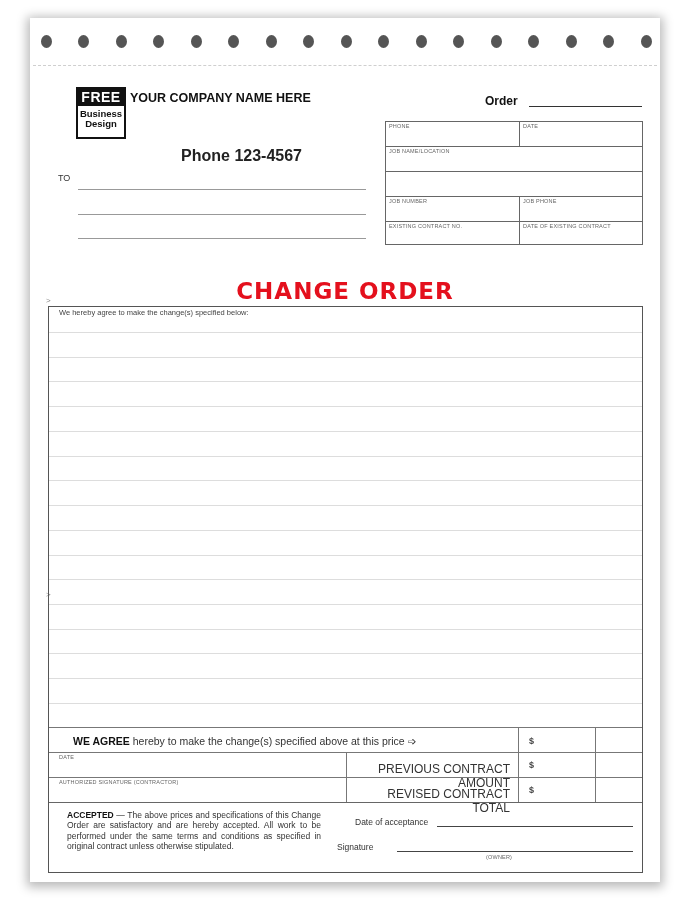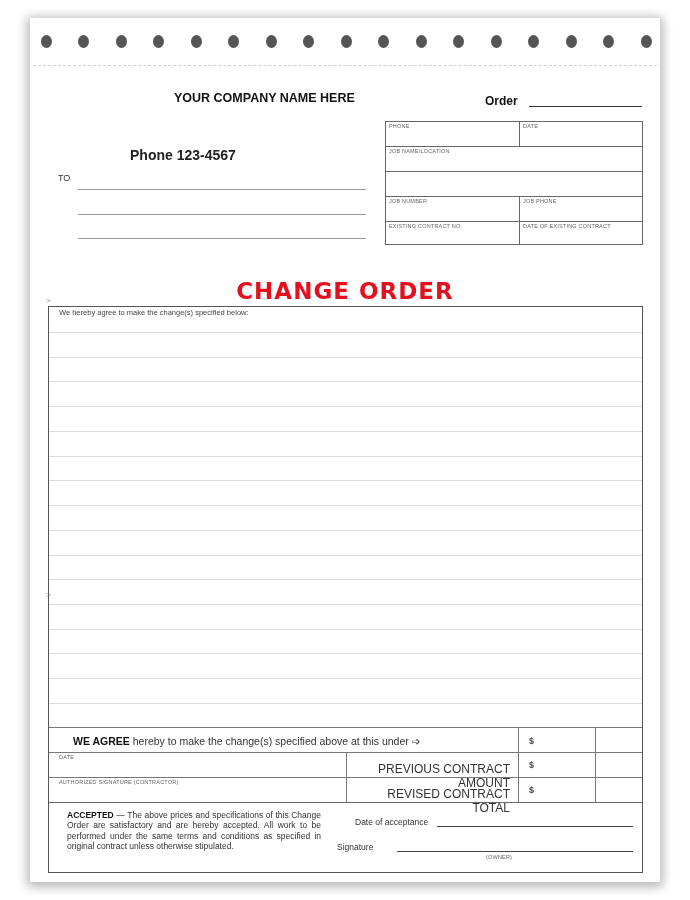--- a/index.html
+++ b/index.html
@@ -18,24 +18,24 @@
       background: #555;
     }
     .perf { position: absolute; left: 3px; right: 3px; top: 47px; border-top: 1px dashed #cfcfcf; }
     .abs { position: absolute; }
 
     
     .logo { left: 46px; top: 69px; width: 46px; height: 48px; border: 2px solid #111; }
     .logo-top { background: #111; color: #fff; font-weight: bold; font-size: 14px; text-align: center; height: 17px; line-height: 17px; letter-spacing: 0.5px; }
     .logo-bot { font-weight: bold; font-size: 9.5px; text-align: center; line-height: 10px; padding-top: 3px; color: #111; }
 
-    .company-name { left: 100px; top: 73px; font-weight: bold; font-size: 12.5px; color: #111; margin-left: 44px; }
+    .company-name { left: 100px; top: 73px; font-weight: bold; font-size: 12.5px; color: #111; }
     .addr1 { left: 100px; top: 88px; width: 210px; text-align: center; font-size: 11px; color: #333; }
     .addr2 { left: 100px; top: 100px; width: 210px; text-align: center; font-size: 11px; color: #333; }
-    .phone { left: 100px; top: 129px; width: 172px; text-align: left; font-weight: bold; font-size: 14px; color: #222; }
+    .phone { left: 100px; top: 129px; width: 172px; text-align: right; font-weight: bold; font-size: 16px; color: #222; }
 
     .to-label { left: 28px; top: 155px; font-size: 9px; color: #333; }
     .to-line { left: 48px; width: 288px; border-top: 1px solid #999; }
 
     .number-label { left: 455px; top: 76px; font-weight: bold; font-size: 12px; color: #111; }
     .number-line { left: 499px; top: 88px; width: 113px; border-top: 1px solid #333; }
 
     
     .info-table { left: 355px; top: 103px; width: 258px; height: 124px; border: 1px solid #666; box-sizing: border-box; }
     .info-row { position: absolute; left: 0; right: 0; border-top: 1px solid #666; }
@@ -82,20 +82,27 @@
     <div class="hole" style="left:386px"></div>
     <div class="hole" style="left:423px"></div>
     <div class="hole" style="left:461px"></div>
     <div class="hole" style="left:498px"></div>
     <div class="hole" style="left:536px"></div>
     <div class="hole" style="left:573px"></div>
     <div class="hole" style="left:611px"></div>
   </div>
   <div class="perf"></div>
 
+  <div class="abs logo">
+    <div class="logo-top">FREE</div>
+    <div class="logo-bot">
+      <div>Business</div>
+      <div>Design</div>
+    </div>
+  </div>
 
   <div class="abs company-name">YOUR COMPANY NAME HERE</div>
   <div class="abs phone">Phone 123-4567</div>
 
   <div class="abs to-label">TO</div>
   <div class="abs to-line" style="top:171px"></div>
   <div class="abs to-line" style="top:196px"></div>
   <div class="abs to-line" style="top:220px"></div>
 
   <div class="abs number-label">Order</div>
@@ -164,21 +171,21 @@
     <div class="hline" style="top:445px; right:0; left:0"></div>
     <div class="hline" style="top:470px"></div>
     <div class="hline" style="top:495px; border-top:1.5px solid #666"></div>
 
     <div class="vline" style="left:469px; top:420px; height:75px"></div>
     <div class="vline" style="left:546px; top:420px; height:75px"></div>
     <div class="vline" style="left:297px; top:445px; height:50px"></div>
 
     <div class="abs agree">
       <b>WE AGREE</b>
-      <span>hereby to make the change(s) specified above at this under</span>
+      <span>hereby to make the change(s) specified above at this price</span>
       <span>➩</span>
     </div>
 
     <div class="abs dollar" style="left:480px; top:429px">$</div>
     <div class="abs" style="left:470px; top:421px; width:76px; height:24px"></div>
     <div class="abs" style="left:547px; top:421px; width:46px; height:24px"></div>
 
     <div class="abs" style="left:0; top:446px; width:297px; height:24px">
       <span class="tiny" style="left:10px; top:1px">DATE</span>
     </div>

